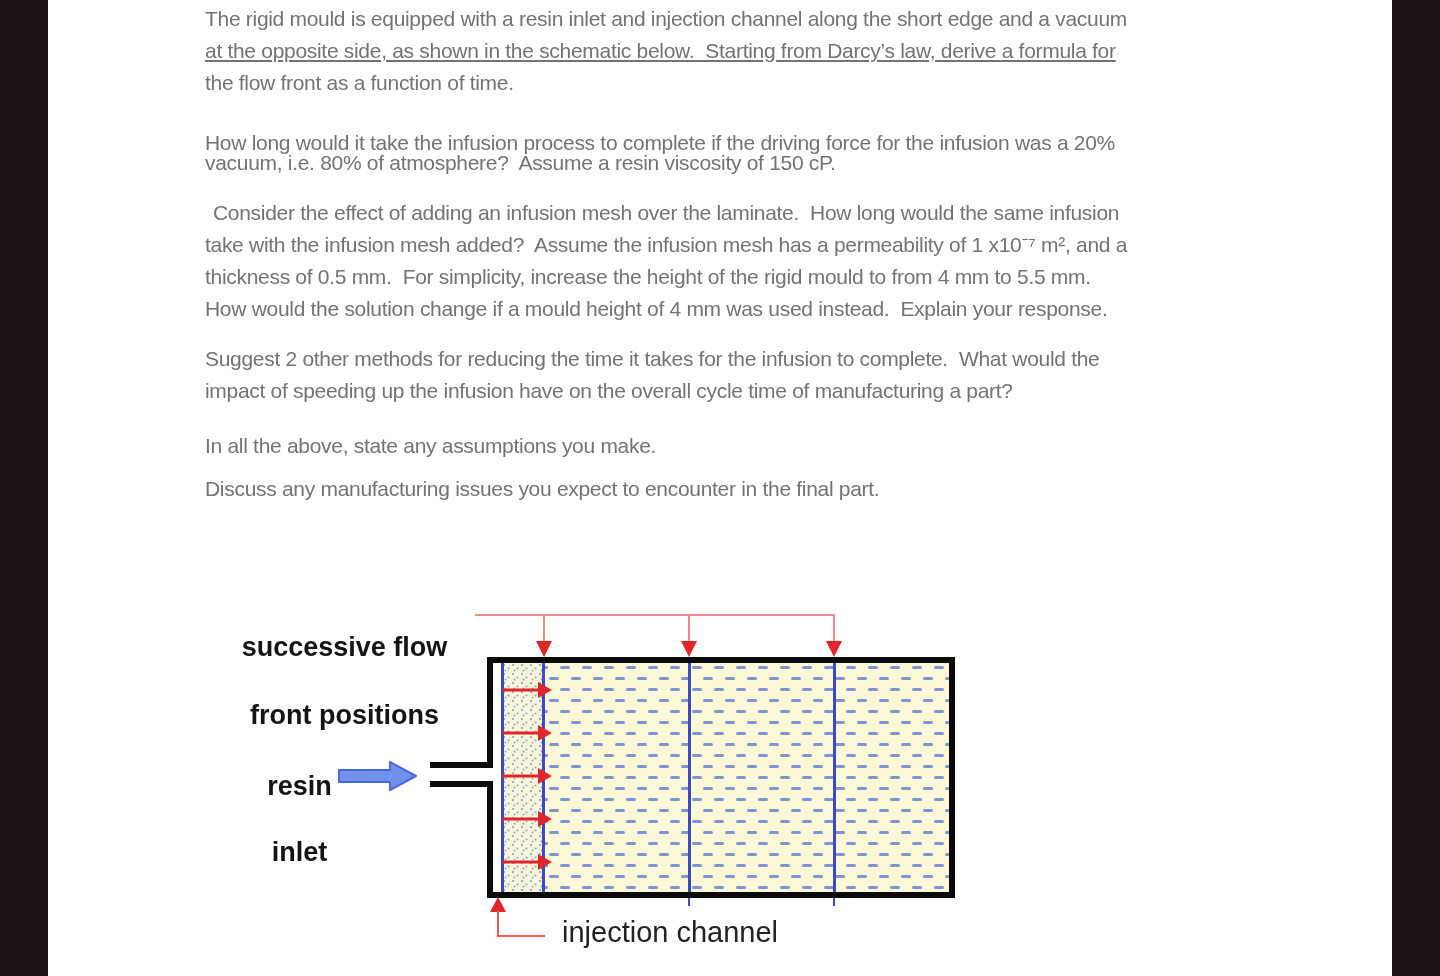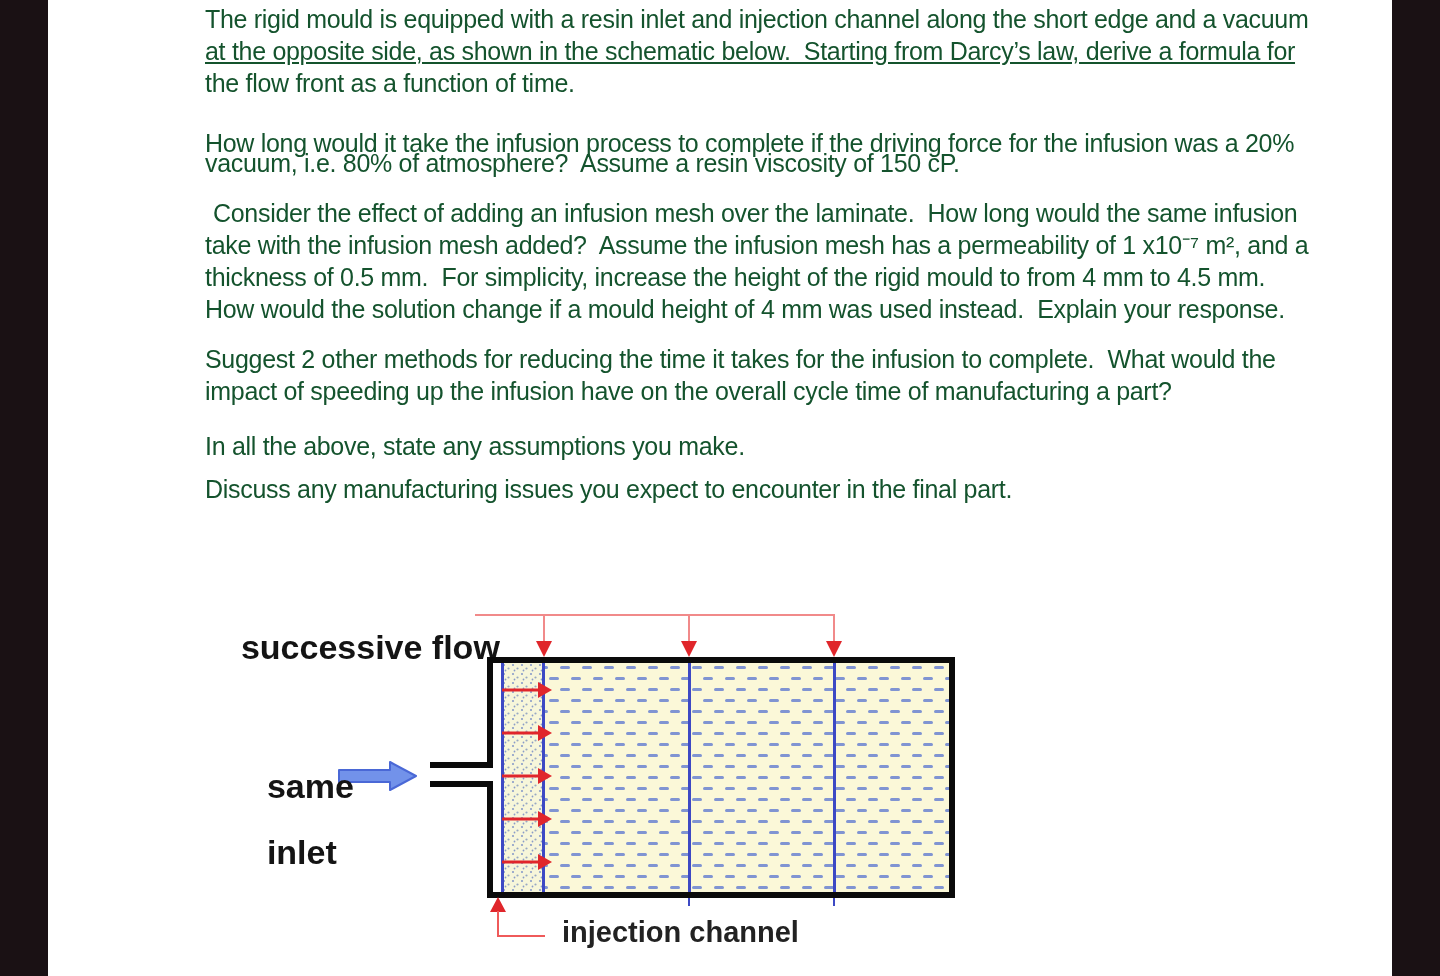--- a/index.html
+++ b/index.html
@@ -11,31 +11,31 @@
   .abs{position:absolute;}
   .frame-bar{
     position:absolute;top:0;height:976px;background:#1a1114;
   }
   .frame-left{left:0;width:48px;}
   .frame-right{left:1392px;width:48px;}
 
   
   .bl{
     position:absolute;left:205px;
-    font-size:25px;line-height:32px;letter-spacing:-0.3px;
-    color:#14532d;white-space:pre;
+    font-size:21px;line-height:32px;letter-spacing:-0.3px;
+    color:#737373;white-space:pre;
   }
 
   
   .dlabel{
     position:absolute;color:#141414;font-weight:700;
-    font-size:34px;line-height:34px;text-align:center;white-space:pre;
+    font-size:27px;line-height:34px;text-align:center;white-space:pre;
   }
   .inj-label{
-    position:absolute;color:#222;font-weight:700;
+    position:absolute;color:#222;font-weight:400;
     font-size:29px;line-height:34px;white-space:pre;
   }
 
   
   .pink-h{position:absolute;height:2px;background:#f18a8a;}
   .pink-v{position:absolute;width:2px;background:#f18a8a;}
 
   
   .tri-down{
     position:absolute;width:0;height:0;
@@ -71,32 +71,33 @@
 
 <div class="bl" style="top:3px;">The rigid mould is equipped with a resin inlet and injection channel along the short edge and a vacuum</div>
 <div class="bl" style="top:35px;text-decoration:underline;">at the opposite side, as shown in the schematic below.  Starting from Darcy’s law, derive a formula for</div>
 <div class="bl" style="top:67px;">the flow front as a function of time.</div>
 
 <div class="bl" style="top:127px;">How long would it take the infusion process to complete if the driving force for the infusion was a 20%</div>
 <div class="bl" style="top:147px;text-align:center;">vacuum, i.e. 80% of atmosphere?  Assume a resin viscosity of 150 cP.</div>
 
 <div class="bl" style="top:197px;margin-left:8px;">Consider the effect of adding an infusion mesh over the laminate.  How long would the same infusion</div>
 <div class="bl" style="top:229px;">take with the infusion mesh added?  Assume the infusion mesh has a permeability of 1 x10⁻⁷ m², and a</div>
-<div class="bl" style="top:261px;">thickness of 0.5 mm.  For simplicity, increase the height of the rigid mould to from 4 mm to 4.5 mm.</div>
+<div class="bl" style="top:261px;">thickness of 0.5 mm.  For simplicity, increase the height of the rigid mould to from 4 mm to 5.5 mm.</div>
 <div class="bl" style="top:293px;">How would the solution change if a mould height of 4 mm was used instead.  Explain your response.</div>
 
 <div class="bl" style="top:343px;">Suggest 2 other methods for reducing the time it takes for the infusion to complete.  What would the</div>
 <div class="bl" style="top:375px;">impact of speeding up the infusion have on the overall cycle time of manufacturing a part?</div>
 
 <div class="bl" style="top:430px;">In all the above, state any assumptions you make.</div>
 
 <div class="bl" style="top:473px;">Discuss any manufacturing issues you expect to encounter in the final part.</div>
 
 <div class="dlabel" style="left:222px;top:596px;width:230px;">
   <span>successive flow</span><br>
+  <span>front positions</span>
 </div>
 
 <div class="pink-h" style="left:475px;top:614px;width:360px;"></div>
 <div class="pink-v" style="left:543px;top:614px;height:28px;"></div>
 <div class="pink-v" style="left:688px;top:614px;height:28px;"></div>
 <div class="pink-v" style="left:833px;top:614px;height:28px;"></div>
 <div class="tri-down" style="left:536px;top:641px;"></div>
 <div class="tri-down" style="left:681px;top:641px;"></div>
 <div class="tri-down" style="left:826px;top:641px;"></div>
 
@@ -150,20 +151,20 @@
 
 <div class="inlet-patch"></div>
 <div class="inlet-line" style="left:430px;top:762px;width:60px;"></div>
 <div class="inlet-line" style="left:430px;top:781px;width:60px;"></div>
 
 <svg class="abs" style="left:338px;top:760px;" width="80" height="32">
   <polygon points="1,10 52,10 52,2 78,16 52,30 52,22 1,22" fill="#7292ea" stroke="#4a68d6" stroke-width="2" stroke-linejoin="round"></polygon>
 </svg>
 
 <div class="dlabel" style="left:248px;top:737px;width:88px;line-height:33px;">
-  <span>same</span><br>
+  <span>resin</span><br>
   <span>inlet</span>
 </div>
 
 <div class="tri-up" style="left:490px;top:897px;"></div>
 <div class="callout-shaft"></div>
 <div class="callout-elbow"></div>
 <div class="inj-label" style="left:562px;top:915px;">injection channel</div>
 
 </body></html>

